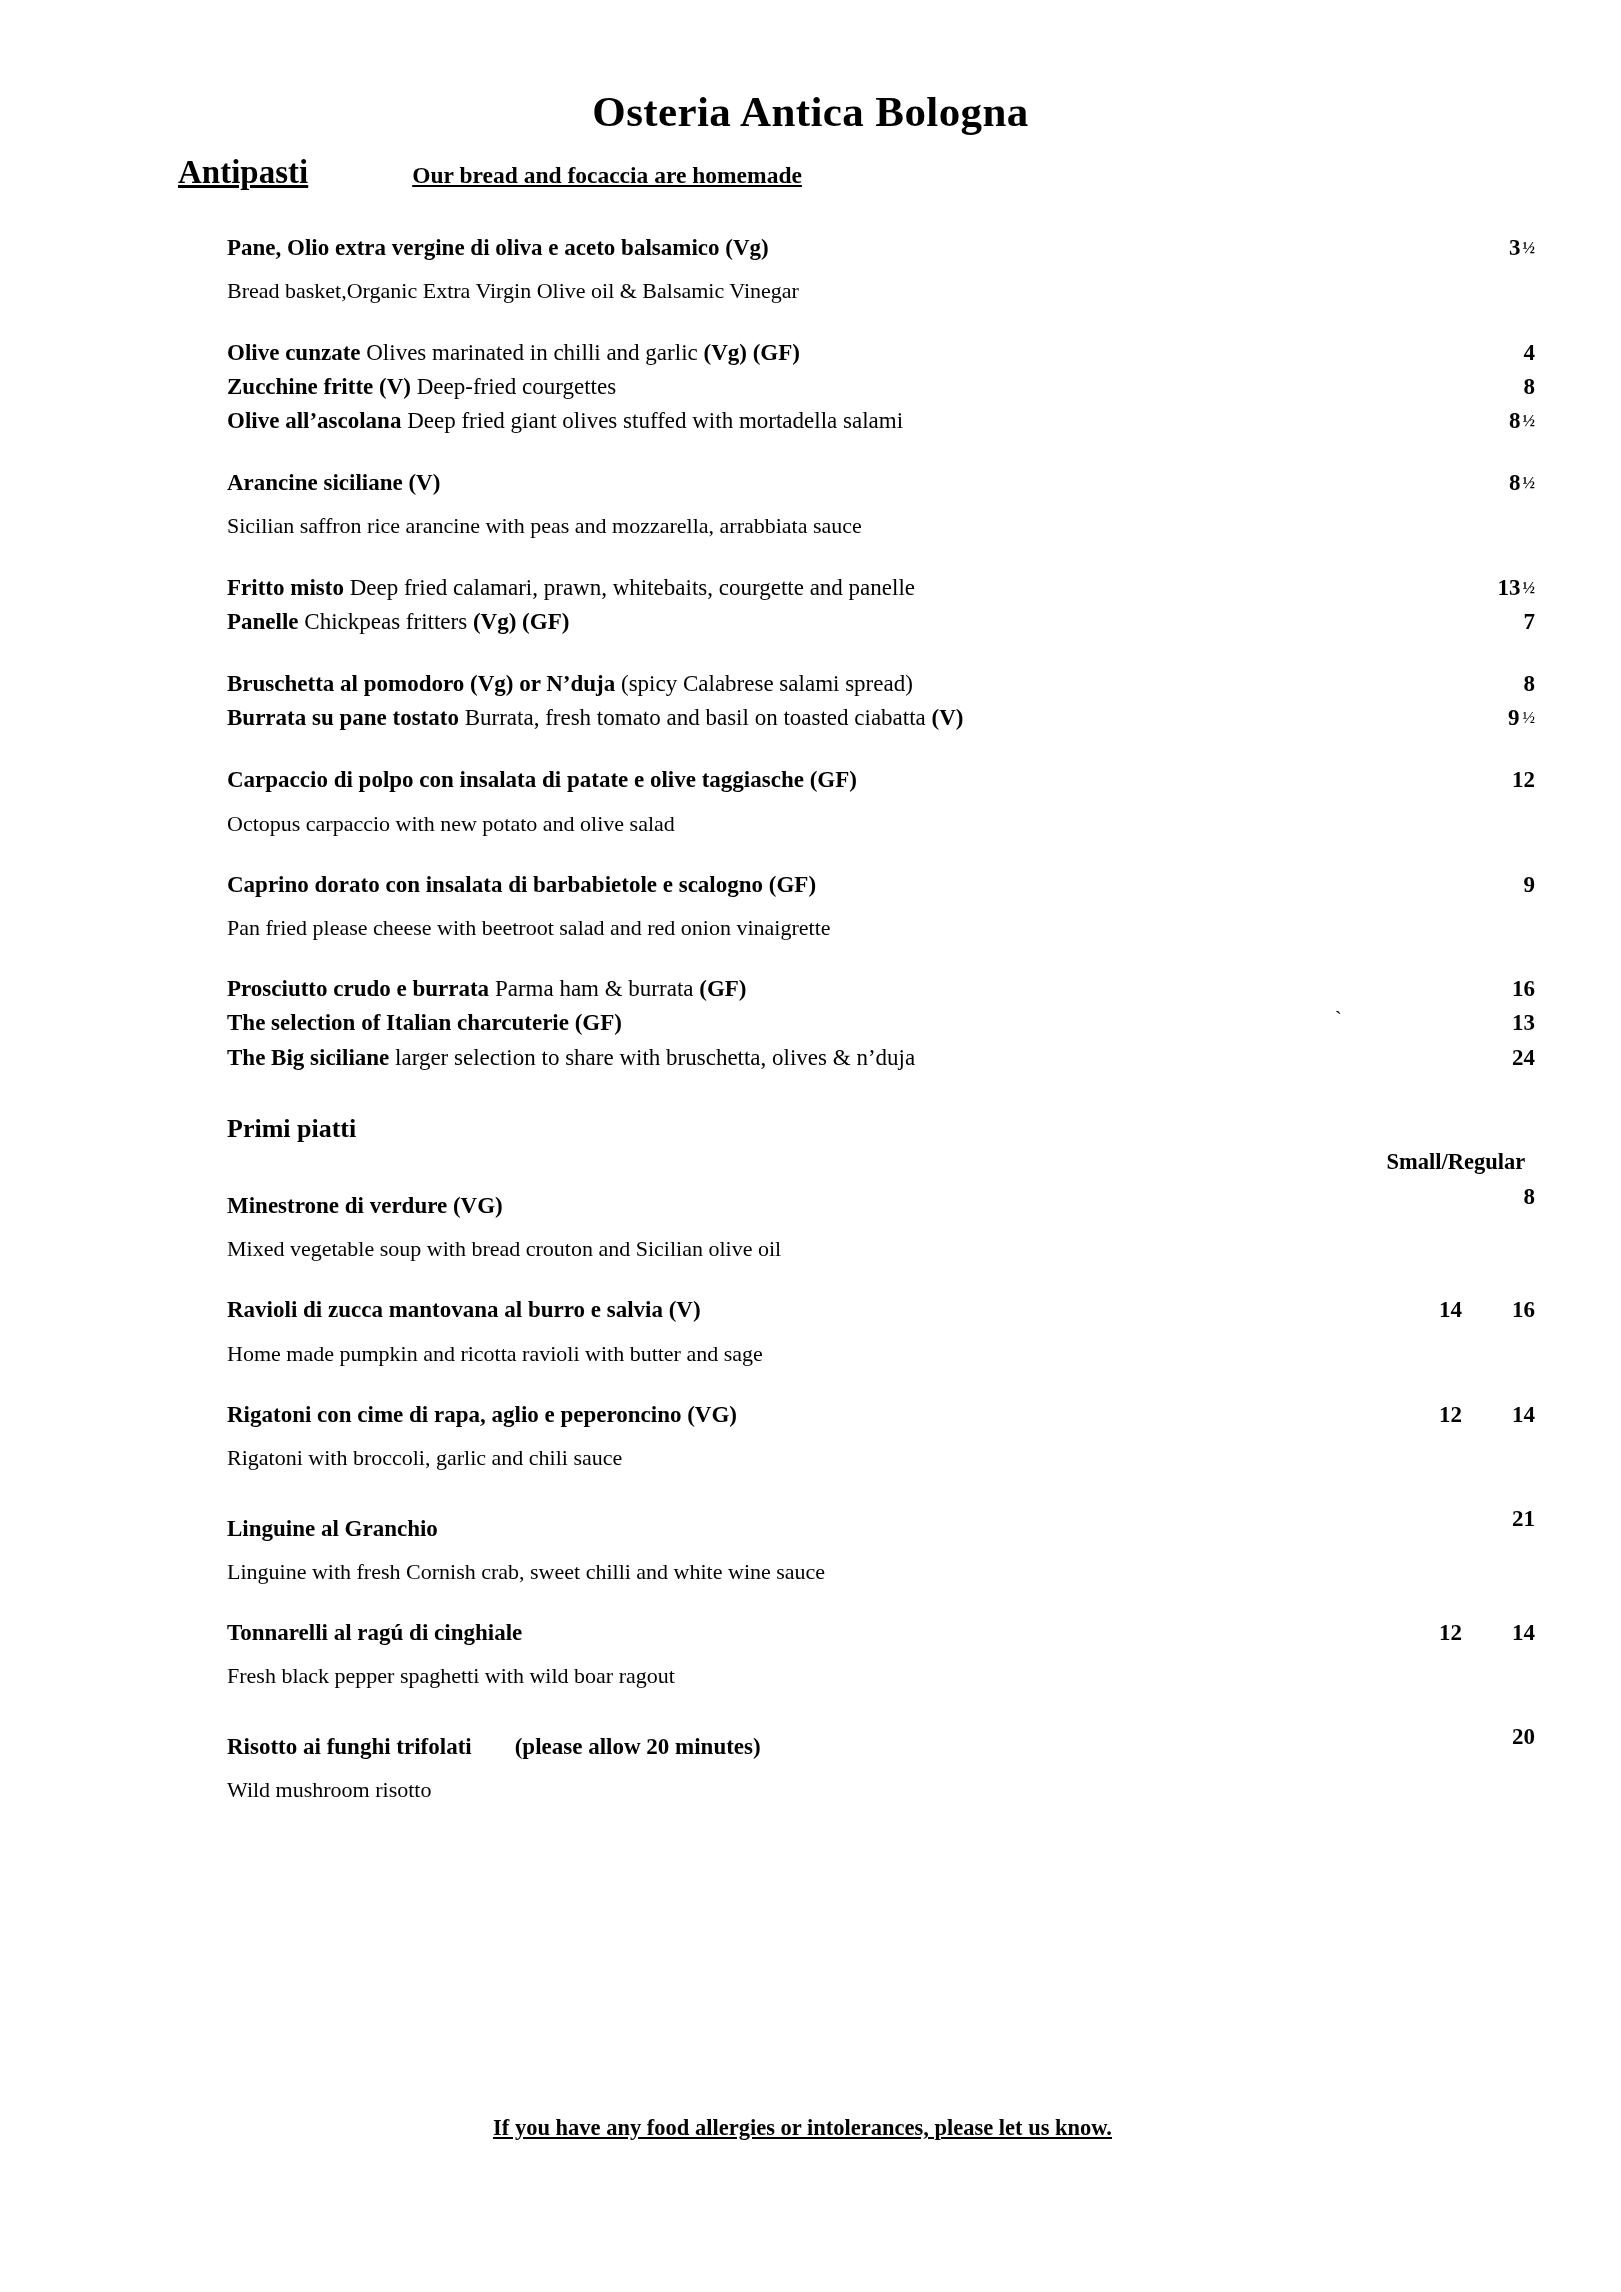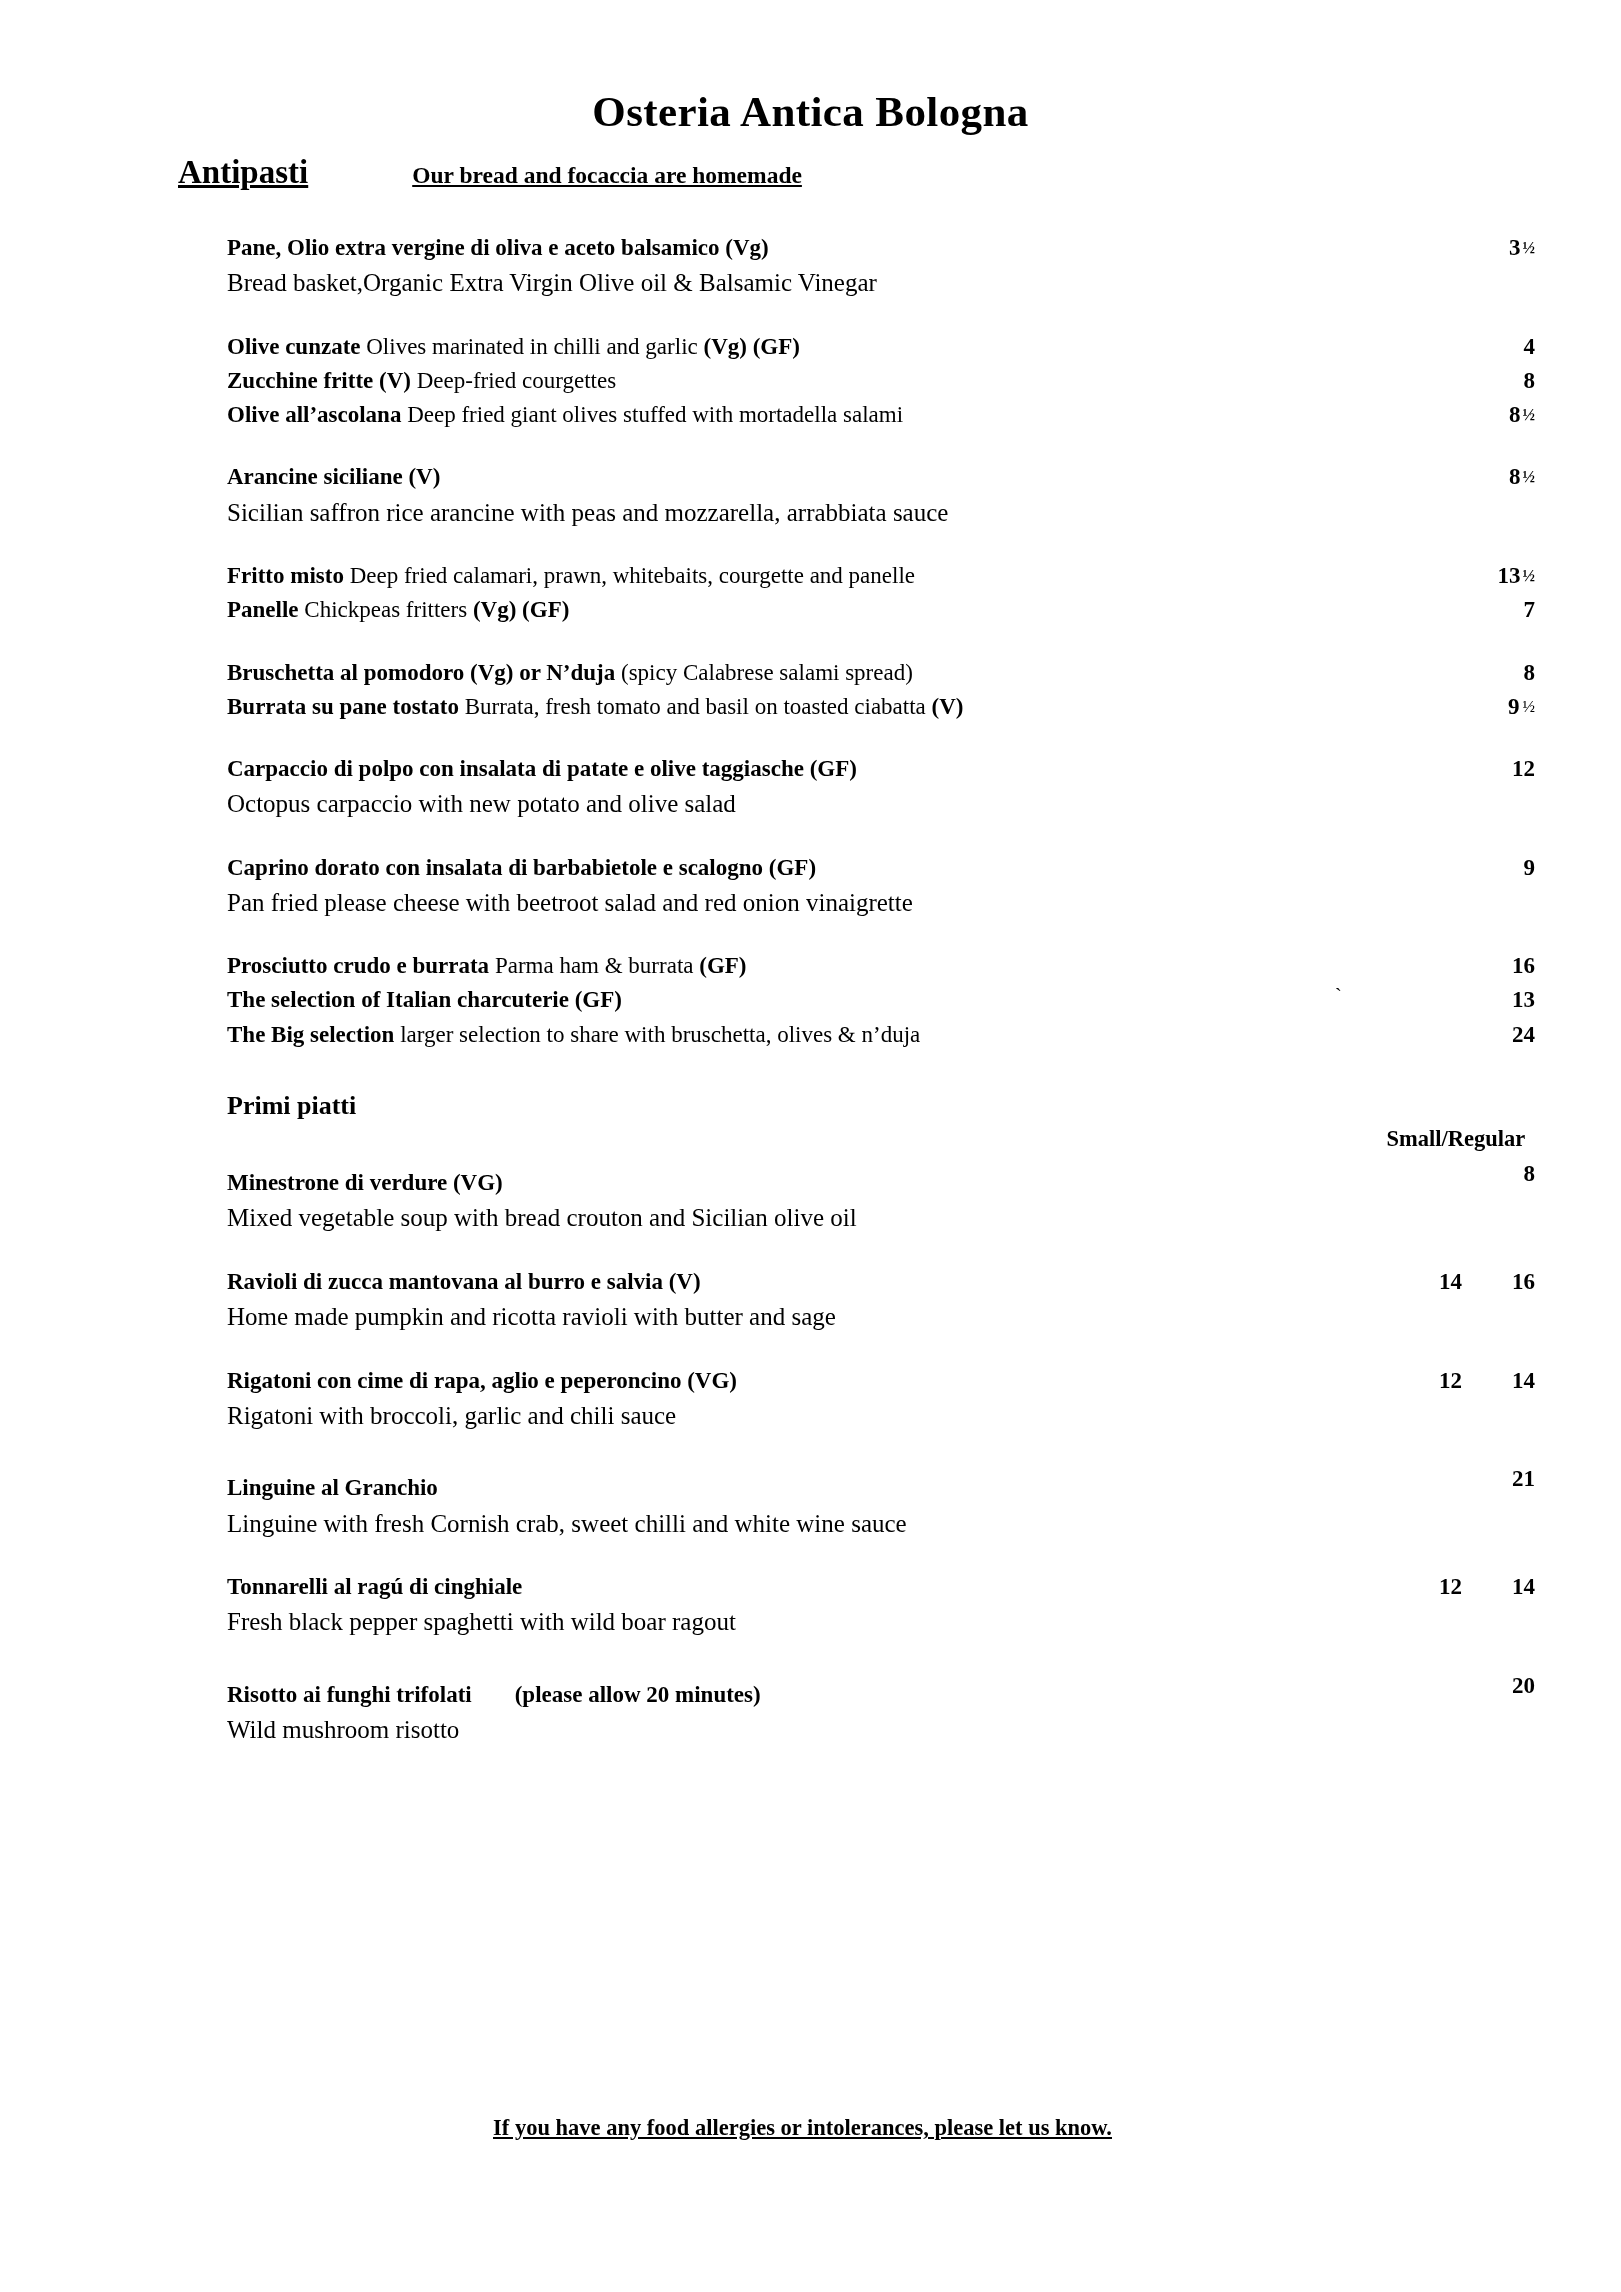--- a/index.html
+++ b/index.html
@@ -78,24 +78,24 @@
   }
   .title-text .b {
     font-weight: bold;
   }
   .title-text .n {
     font-weight: normal;
   }
   .gap-md { display: inline-block; width: 43px; }
 
   .desc {
-    font-size: 25px;
+    font-size: 22px;
     font-weight: normal;
     line-height: 1.42;
-    margin-top: 1px;
+    margin-top: 11px;
   }
 
   
   .price {
     flex: 0 0 auto;
     font-size: 23px;
     font-weight: bold;
     line-height: 1.40;
     white-space: nowrap;
     text-align: right;
@@ -281,21 +281,21 @@
           </div>
           <div class="entry">
             <div class="line">
               <div class="title-text"><span class="b">The selection of Italian charcuterie  (GF)</span></div>
               <div class="price">13</div>
             </div>
             <div class="tick-mark">`</div>
           </div>
           <div class="entry">
             <div class="line">
-              <div class="title-text"><span class="b">The Big selection</span> <span class="n">larger selection to share with bruschetta, olives &amp; n’duja</span></div>
+              <div class="title-text"><span class="b">The Big siciliane</span> <span class="n">larger selection to share with bruschetta, olives &amp; n’duja</span></div>
               <div class="price">24</div>
             </div>
           </div>
         </div>
       </div>
 
     <div class="primi-heading">Primi piatti</div>
 
     <div class="size-header">Small/Regular</div>
 

